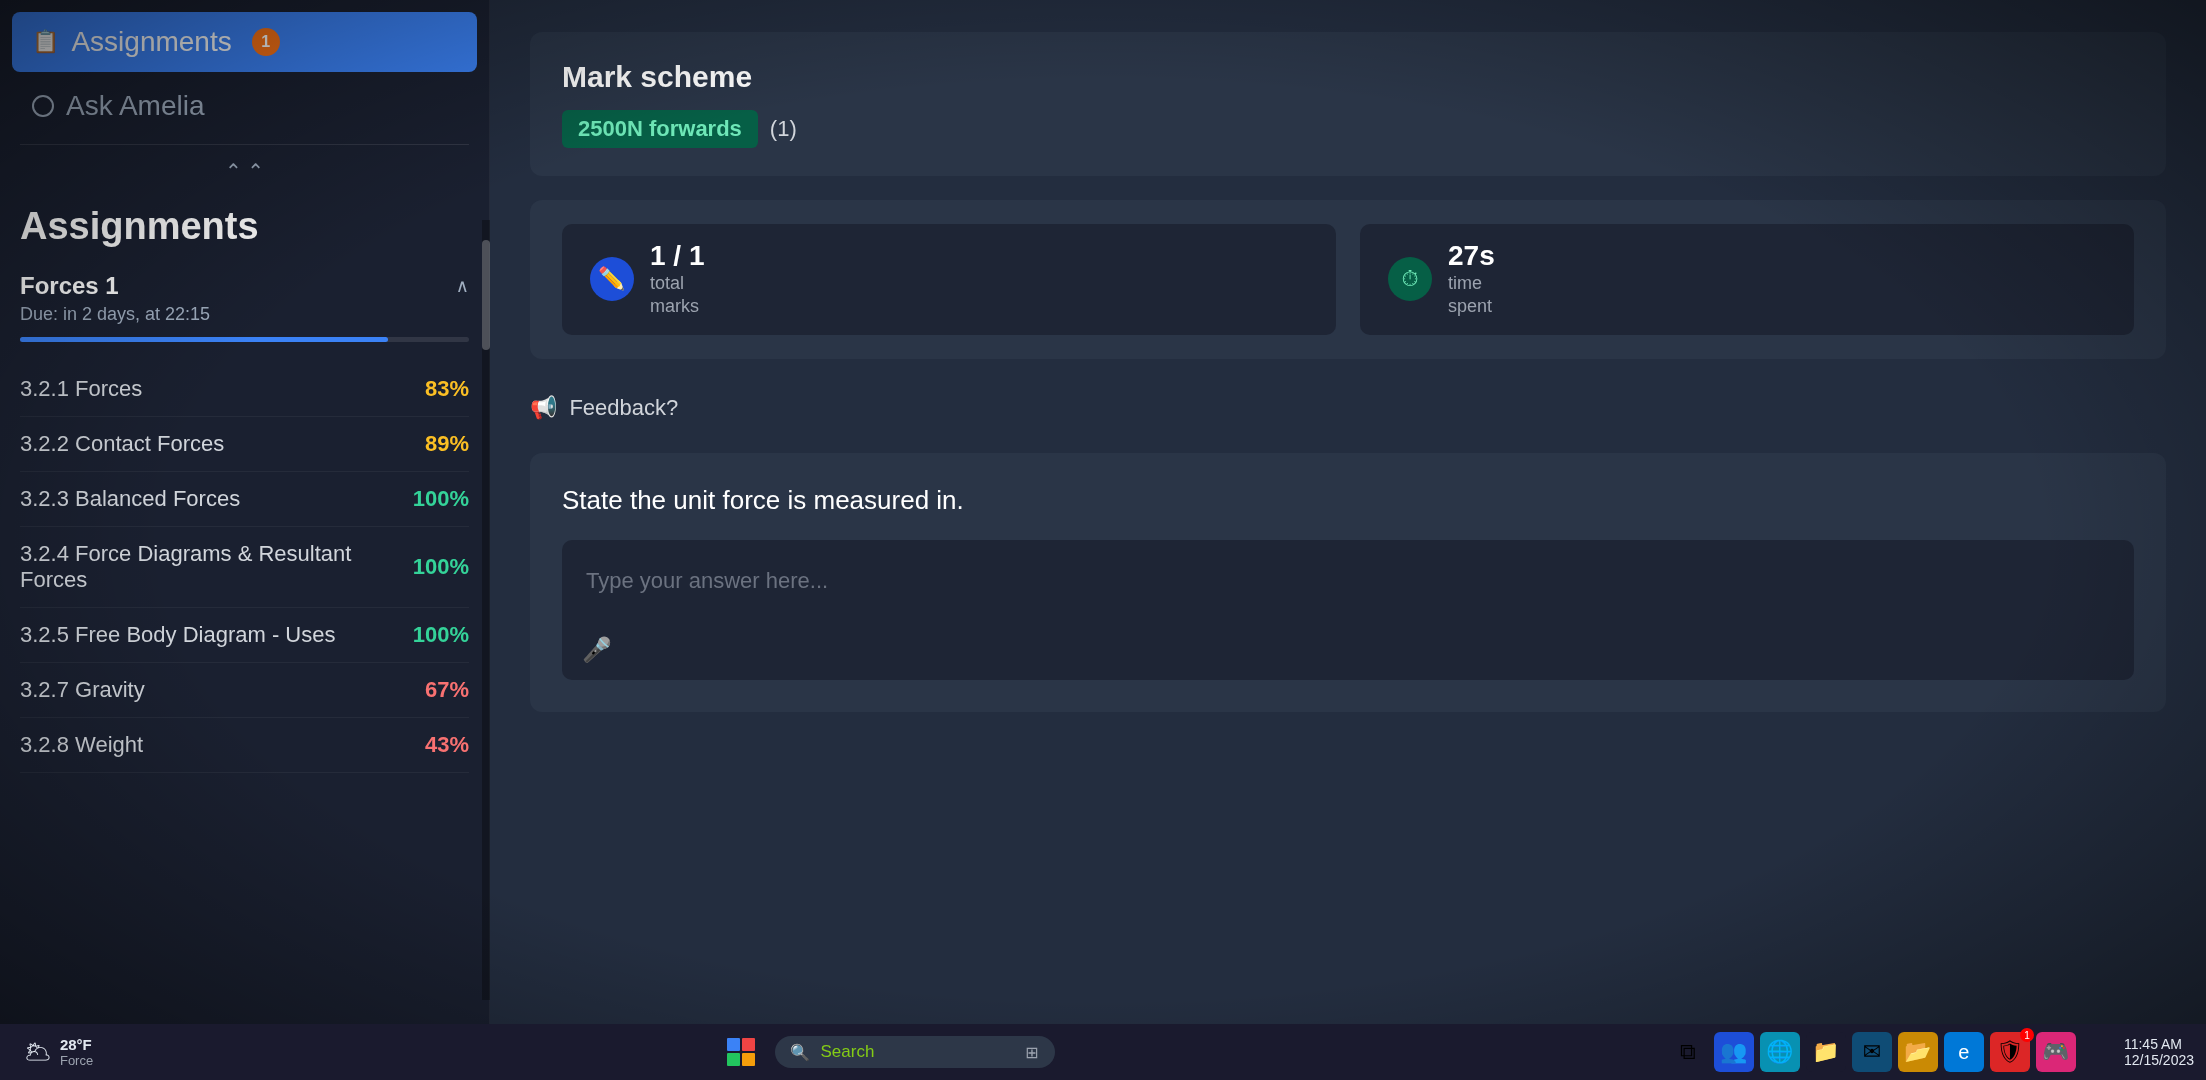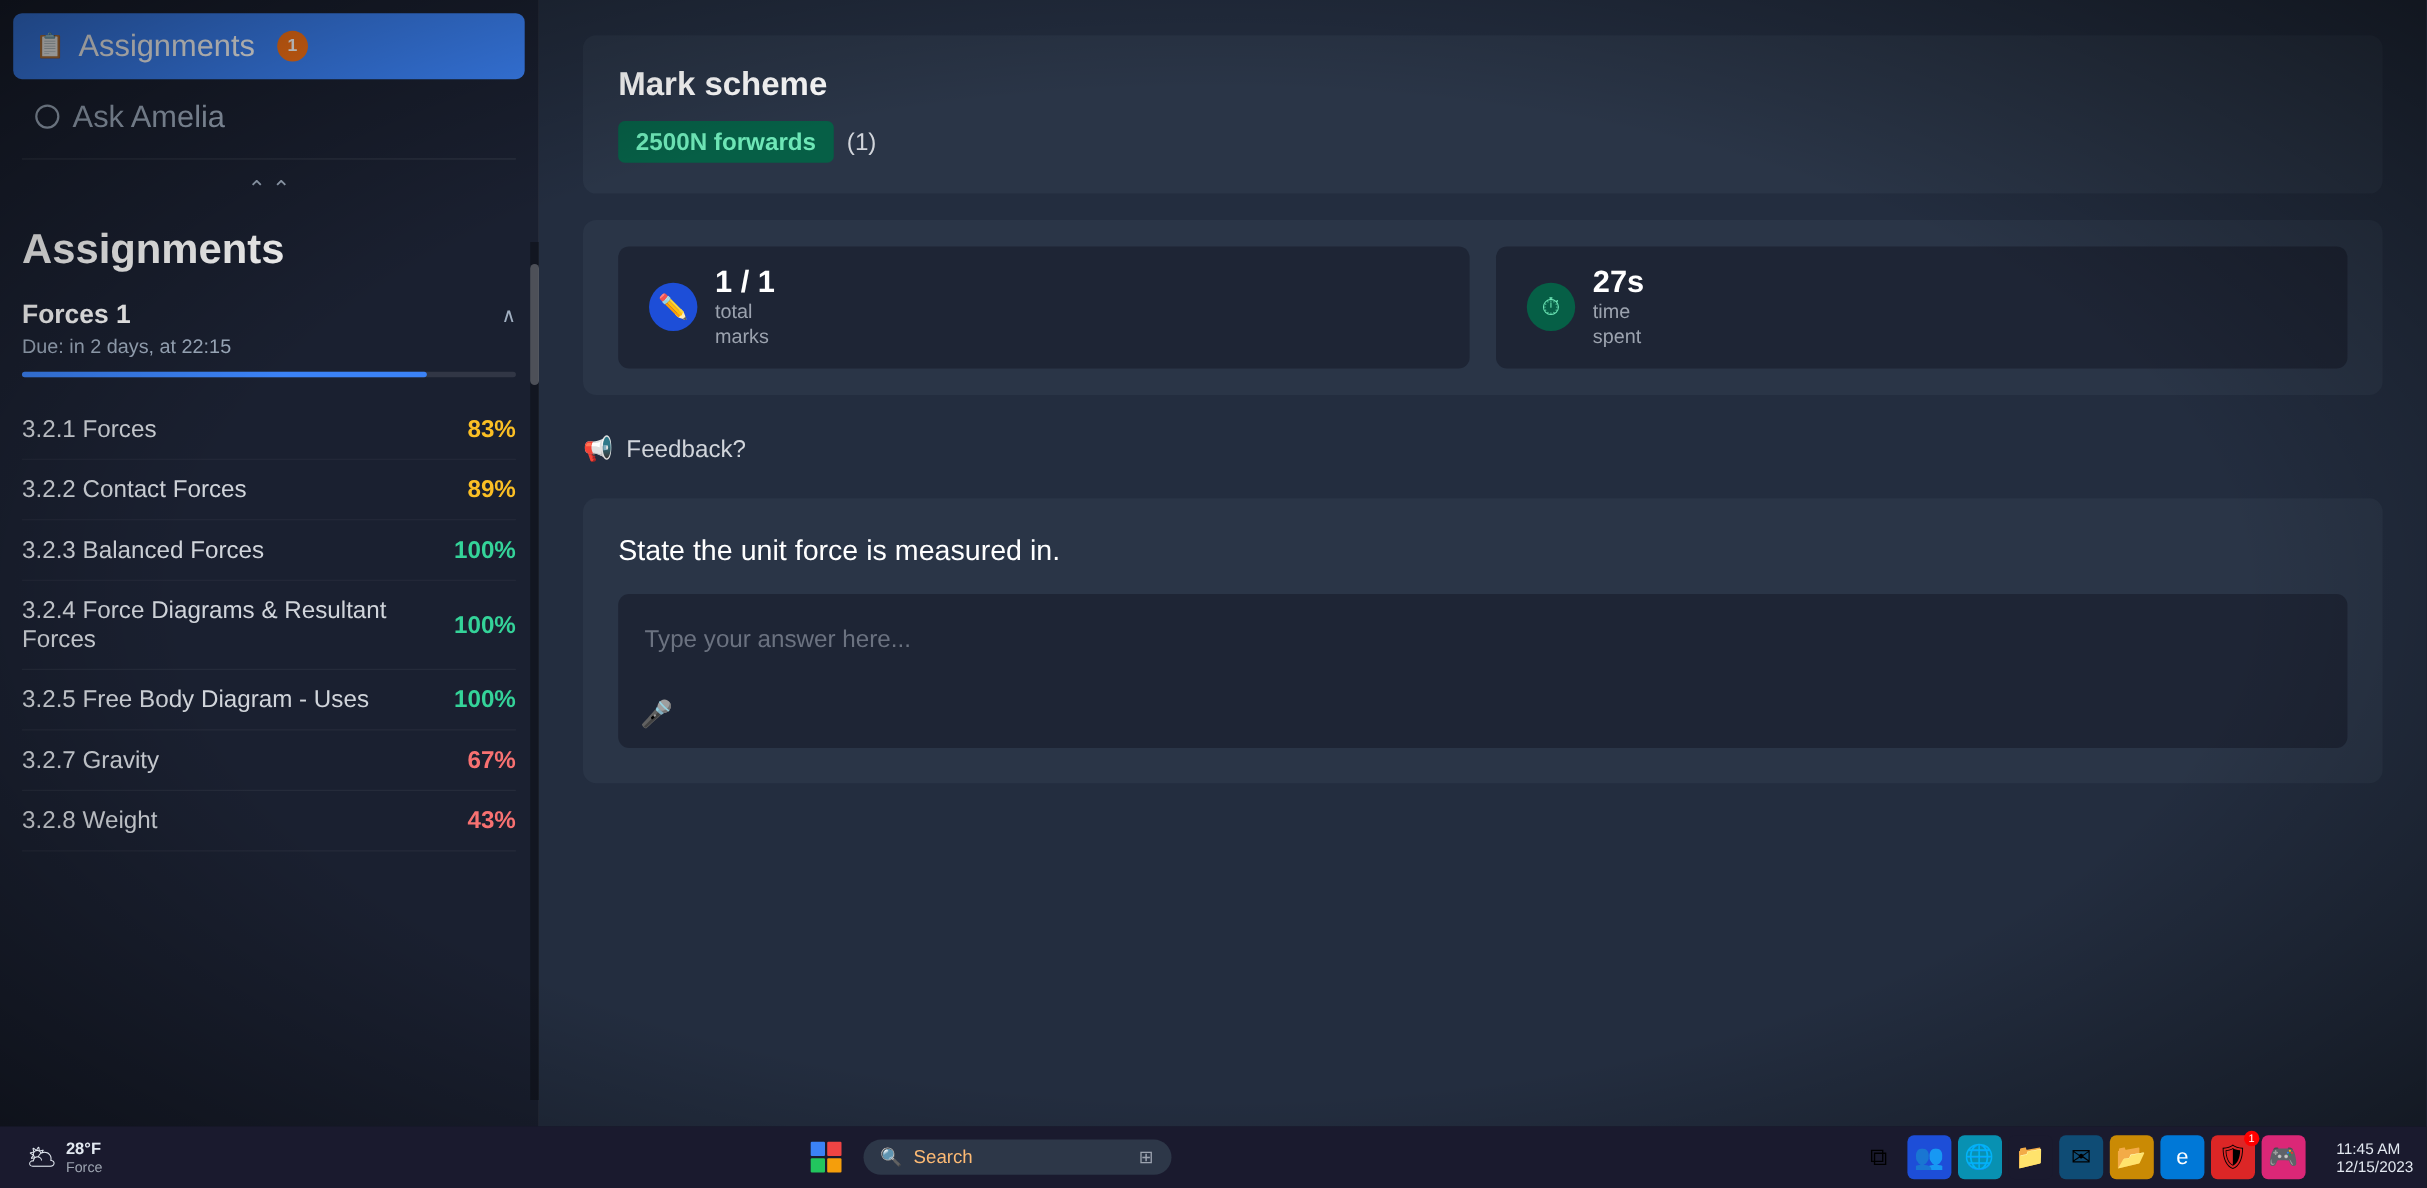--- a/index.html
+++ b/index.html
@@ -407,21 +407,21 @@
       align-items: center;
       background: #2d3748;
       border-radius: 24px;
       padding: 6px 16px;
       gap: 10px;
       width: 280px;
       cursor: pointer;
     }
 
     .search-bar-text {
-      color: #fdba74;
+      color: #84cc16;
       font-size: 17px;
     }
 
     .taskbar-icons {
       display: flex;
       align-items: center;
       gap: 6px;
       padding-right: 12px;
     }
 
@@ -605,15 +605,15 @@
     <div class="taskbar-icon yellow">📂</div>
     <div class="taskbar-icon" style="background:#0078d7; color:#fff; font-size:20px;">e</div>
     <div class="taskbar-icon" style="background:#dc2626; position:relative;">
       🛡
       <span style="position:absolute; top:-4px; right:-4px; background:red; color:#fff; border-radius:50%; width:14px; height:14px; font-size:10px; display:flex; align-items:center; justify-content:center;">1</span>
     </div>
     <div class="taskbar-icon pink">🎮</div>
   </div>
 
   <div class="taskbar-systray">
-    <span style="font-size:14px;">11:45 AM<br>12/15/2023</span>
+    <span style="font-size:14px;margin-left:20px;">11:45 AM<br>12/15/2023</span>
   </div>
 </div>
 
 </body></html>

